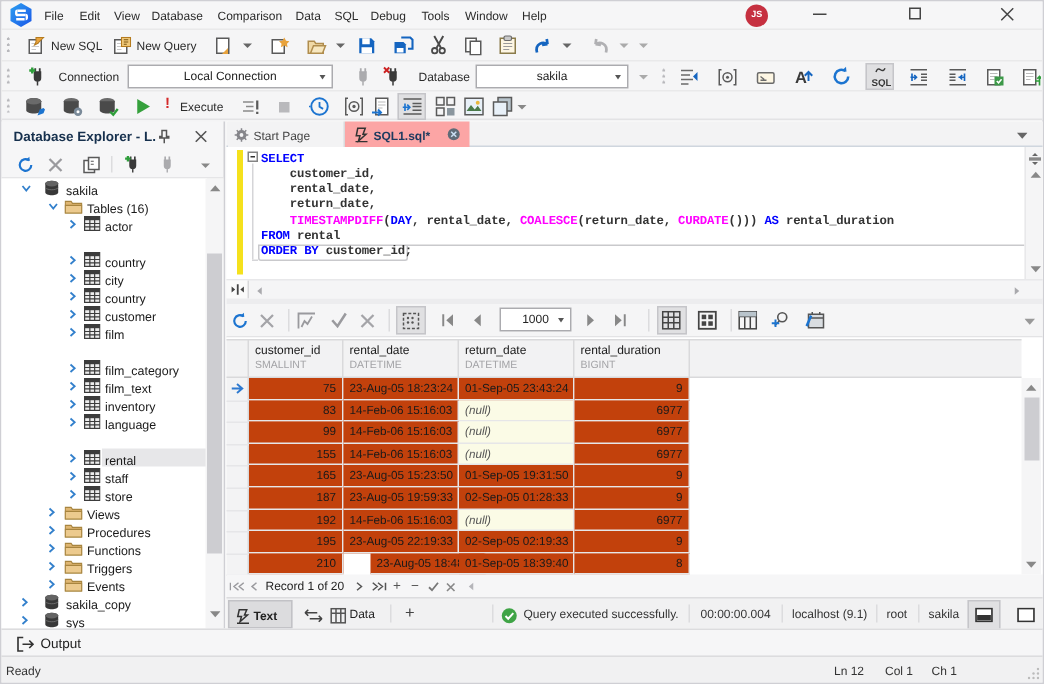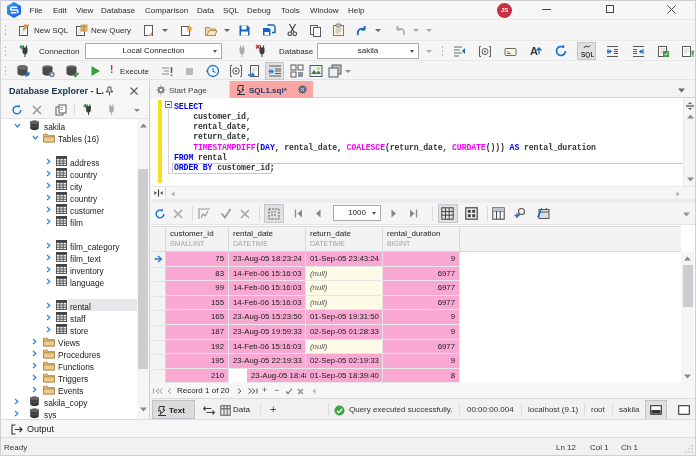--- a/index.html
+++ b/index.html
@@ -36,21 +36,21 @@
 .kw { color:#0000ff; } .fn { color:#ff00ff; }
 #ehscroll { position:absolute; left:0; top:105px; width:100%; height:13px; background:#f5f5f6; border-top:1px solid #e8e8ea; }
 #rsplit { position:absolute; left:0; top:118px; width:100%; height:4px; background:#ececee; }
 #rtool { position:absolute; left:0; top:122px; width:100%; height:22px; background:#f5f5f6; border-bottom:1px solid #e3e3e5; }
 #grid { position:absolute; left:0; top:144px; width:100%; height:158px; background:#fff; }
 #gnav { position:absolute; left:0; top:302px; width:100%; height:15px; background:#f6f6f7; font-size:8px; color:#333; }
 #btabs { position:absolute; left:0; top:317px; width:100%; height:21px; background:#f1f1f2; border-top:1px solid #dcdcde; font-size:8px; }
 
 #outrow { position:absolute; left:1px; top:419px; width:694px; height:18px; background:#f6f6f7; border-top:1px solid #dcdcde; font-size:9px; color:#222; }
 #statusbar { position:absolute; left:1px; top:437px; width:694px; height:18px; background:#f1f1f2; border-top:1px solid #dcdcde; font-size:8px; color:#333; }
-.gcell { position:absolute; font-size:7.8px; line-height:14px; white-space:nowrap; overflow:hidden; border-right:1px solid #e6e6e8; border-bottom:1px solid #e6e6e8; background:#f9a8d4; color:#1a1a1a; }
+.gcell { position:absolute; font-size:7.8px; line-height:14px; white-space:nowrap; overflow:hidden; border-right:1px solid #e6e6e8; border-bottom:1px solid #e6e6e8; background:#c2410c; color:#1a1a1a; }
 .num { text-align:right; padding-right:4px; }
 .dt { padding-left:4px; }
 .nullc { background:#fbfbe6; color:#555; font-style:italic; }
 svg { display:block; }
 .icon { position:absolute; }
 </style>
 </head>
 <body>
 <div class="win"></div>
 <div id="menubar">
@@ -331,30 +331,30 @@
 <div class="trow" style="top:12px">
         <svg class="icon" style="left:31px;top:4px" width="7" height="5" viewBox="0 0 7 5">
           <path d="M1 1 L3.5 4 L6 1" stroke="#3380cc" stroke-width="1.2" fill="none"></path>
         </svg>
         <svg class="icon" style="left:42px;top:1.5px" width="12" height="10" viewBox="0 0 12 10">
           <path d="M0.5 9 V1.2 h3.9 l0.9 1.4 h6.2 V9z" fill="#dfb672" stroke="#a8853f" stroke-width="0.8"></path>
           <path d="M0.5 3.9 h11 V9 h-11z" fill="#ecca8e" stroke="#a8853f" stroke-width="0.8"></path>
         </svg>
         <span class="abs" style="left:57px;top:1.5px">Tables (16)</span>
       </div>
-<div class="trow" style="top:36px">
-        <svg class="icon" style="left:45px;top:3px" width="5" height="7" viewBox="0 0 5 7">
-          <path d="M1 1 L3.8 3.5 L1 6" stroke="#3380cc" stroke-width="1.2" fill="none"></path>
-        </svg>
-        <svg class="icon" style="left:55px;top:1px" width="11" height="10" viewBox="0 0 11 10">
-          <rect x="0.4" y="0.4" width="10.2" height="9.2" fill="#ededed" stroke="#3c3c3c" stroke-width="0.8"></rect>
-          <rect x="0.4" y="0.4" width="10.2" height="2.4" fill="#3c3c3c"></rect>
-          <path d="M3.9 0.4 v9.2 M7.1 0.4 v9.2 M0.4 5 h10.2 M0.4 7.3 h10.2" stroke="#3c3c3c" stroke-width="0.8"></path>
-        </svg>
-        <span class="abs" style="left:69px;top:1.5px">address</span>
+<div class="trow" style="top:24px">
+        <svg class="icon" style="left:45px;top:3px" width="5" height="7" viewBox="0 0 5 7">
+          <path d="M1 1 L3.8 3.5 L1 6" stroke="#3380cc" stroke-width="1.2" fill="none"></path>
+        </svg>
+        <svg class="icon" style="left:55px;top:1px" width="11" height="10" viewBox="0 0 11 10">
+          <rect x="0.4" y="0.4" width="10.2" height="9.2" fill="#ededed" stroke="#3c3c3c" stroke-width="0.8"></rect>
+          <rect x="0.4" y="0.4" width="10.2" height="2.4" fill="#3c3c3c"></rect>
+          <path d="M3.9 0.4 v9.2 M7.1 0.4 v9.2 M0.4 5 h10.2 M0.4 7.3 h10.2" stroke="#3c3c3c" stroke-width="0.8"></path>
+        </svg>
+        <span class="abs" style="left:69px;top:1.5px">actor</span>
       </div>
 <div class="trow" style="top:48px">
         <svg class="icon" style="left:45px;top:3px" width="5" height="7" viewBox="0 0 5 7">
           <path d="M1 1 L3.8 3.5 L1 6" stroke="#3380cc" stroke-width="1.2" fill="none"></path>
         </svg>
         <svg class="icon" style="left:55px;top:1px" width="11" height="10" viewBox="0 0 11 10">
           <rect x="0.4" y="0.4" width="10.2" height="9.2" fill="#ededed" stroke="#3c3c3c" stroke-width="0.8"></rect>
           <rect x="0.4" y="0.4" width="10.2" height="2.4" fill="#3c3c3c"></rect>
           <path d="M3.9 0.4 v9.2 M7.1 0.4 v9.2 M0.4 5 h10.2 M0.4 7.3 h10.2" stroke="#3c3c3c" stroke-width="0.8"></path>
         </svg>

